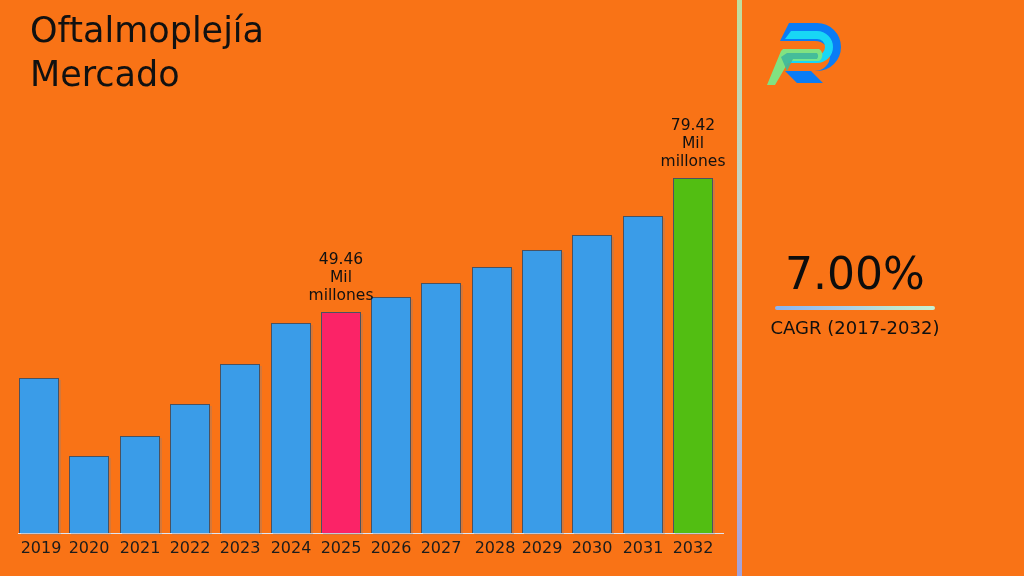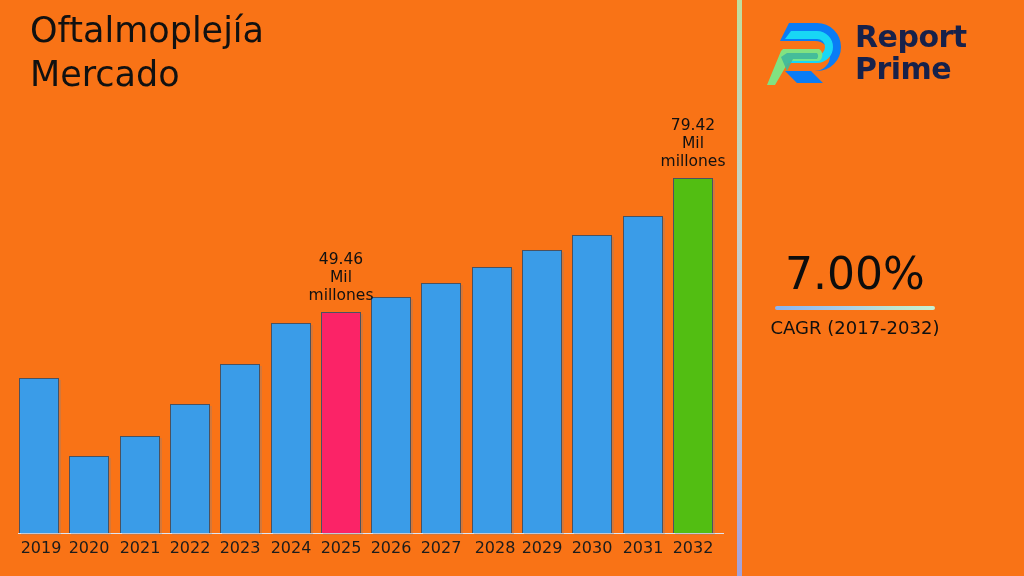--- a/index.html
+++ b/index.html
@@ -175,22 +175,20 @@
 
     <div class="logo-wrap">
       <span class="logo-mark">
         <svg viewBox="0 0 78 72" width="78" height="72" xmlns="http://www.w3.org/2000/svg">
           <path d="M22 6 H50 A24 24 0 0 1 50 54 H44 L56 66 H30 L18 54 H48 A15 15 0 0 0 48 24 H13 Z" fill="#0a7cf5"></path>
           <path d="M24 14 H50 A16 16 0 0 1 50 46 H20 L16 38 H50 A8 8 0 0 0 50 22 H18 Z" fill="#18d7f5"></path>
           <path d="M16 32 H52 A7 7 0 0 1 52 44 H22 L8 68 H0 L14 34 Z" fill="#7ae887" opacity="0.95"></path>
           <path d="M20 36 H50 A5 5 0 0 1 50 42 H26 L20 54 L14 40 Z" fill="#3fb89b" opacity="0.9"></path>
         </svg>
       </span>
-      <span class="logo-text">Report
-Prime</span>
     </div>
 
     <div class="cagr-block">
       <div class="cagr-value">7.00%</div>
       <div class="cagr-rule"></div>
       <div class="cagr-caption">CAGR (2017-2032)</div>
     </div>
 
   </div>
 

